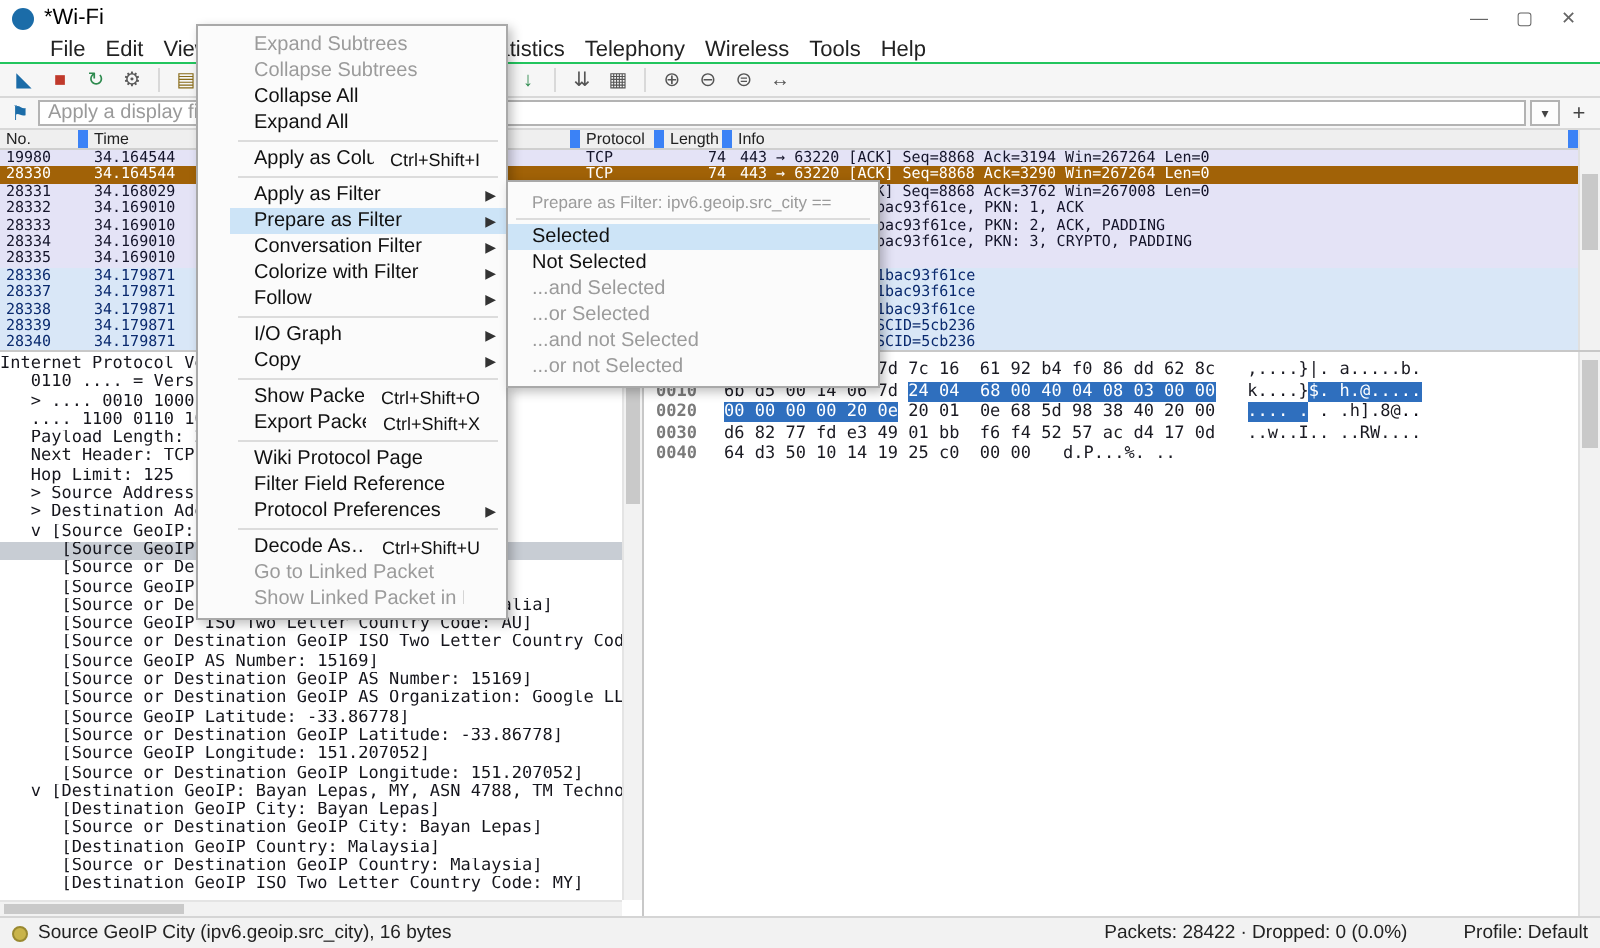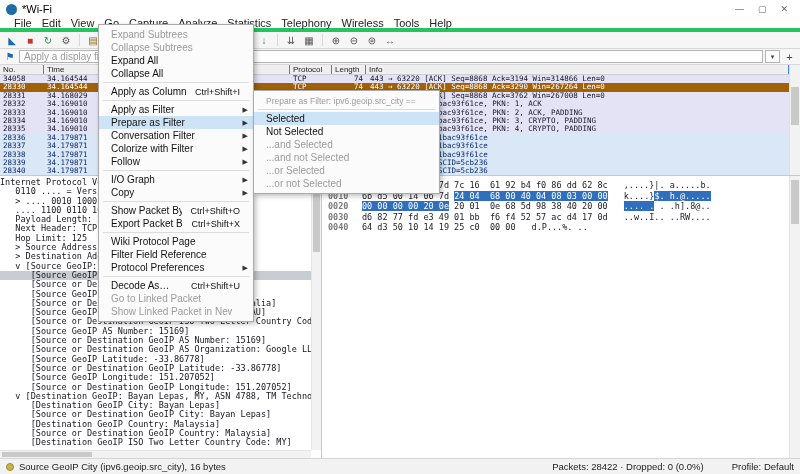--- a/index.html
+++ b/index.html
@@ -5,40 +5,40 @@
   * { margin:0; padding:0; box-sizing:border-box; }
   html,body { width:800px; height:474px; overflow:hidden; font-family:"Liberation Sans",sans-serif; background:#ffffff; }
   .window { position:relative; width:800px; height:474px; background:#ffffff; }
 
   
   .titlebar { height:18px; display:flex; align-items:center; padding:0 6px; background:#ffffff; font-size:11px; }
   .app-icon { width:11px; height:11px; border-radius:50%; background:#1b6ca8; margin-right:5px; }
   .win-controls { margin-left:auto; display:flex; gap:14px; color:#666; font-size:9px; padding-right:6px; }
 
   
-  .menubar { height:14px; display:flex; align-items:center; background:#ffffff; border-bottom:4px solid #22c55e; font-size:11px; color:#222; padding-left:9px; }
+  .menubar { height:14px; display:flex; align-items:center; background:#ffffff; border-bottom:1px solid #22c55e; font-size:11px; color:#222; padding-left:20px; }
   .menubar .mb { padding:0 5px; }
 
   
   .toolbar { height:17px; display:flex; align-items:center; gap:2px; background:#f6f6f6; border-bottom:1px solid #d8d8d8; padding:0 4px; }
   .tool-icon { width:16px; height:15px; display:flex; align-items:center; justify-content:center; font-size:10px; }
   .tool-icon.sep { width:1px; height:12px; background:#d9d9d9; margin:0 3px; }
 
   
   .filterbar { height:16px; display:flex; align-items:center; background:#f6f6f6; border-bottom:1px solid #d8d8d8; padding:1px 3px; gap:2px; }
   .bookmark { color:#1b6ca8; font-size:10px; width:14px; text-align:center; }
   .filter-input { flex:1; height:13px; border:1px solid #b3b3b3; background:#fff; font-size:10px; font-family:"Liberation Sans",sans-serif; padding:0 4px; }
   .filter-input::placeholder { color:#9a9a9a; }
   .expr-btn { width:15px; height:13px; border:1px solid #b3b3b3; background:#fdfdfd; font-size:7px; color:#444; display:flex; align-items:center; justify-content:center; }
   .plus-btn { width:15px; height:13px; font-size:11px; color:#444; display:flex; align-items:center; justify-content:center; }
 
   
   .plist { position:relative; height:111px; border-bottom:1px solid #c8c8c8; background:#fff; }
   .pl-header { display:flex; height:10px; background:#efefef; border-bottom:1px solid #cfcfcf; font-size:8px; color:#222; padding-right:11px; }
-  .phc { border-right:1px solid #3b82f6; padding-left:3px; overflow:hidden; white-space:nowrap; }
+  .phc { border-right:5px solid #3b82f6; padding-left:3px; overflow:hidden; white-space:nowrap; }
   .phc:nth-child(1){width:44px} .phc:nth-child(2){width:62px} .phc:nth-child(3){width:92px}
   .phc:nth-child(4){width:92px} .phc:nth-child(5){width:42px} .phc:nth-child(6){width:34px}
   .phc:nth-child(7){flex:1}
   .pl-rows { position:absolute; top:10px; left:0; right:11px; bottom:0; overflow:hidden; font-family:"DejaVu Sans Mono",monospace; font-size:7.5px; }
   .prow { display:flex; height:8.4px; line-height:8.4px; white-space:nowrap; }
   .prow.lavender { background:#e4e3f6; color:#14142a; }
   .prow.blue { background:#d9e7f7; color:#0a2a6e; }
   .prow.selected { background:#a16207; color:#ffffff; }
   .c { overflow:hidden; padding-left:3px; }
   .cno{width:44px} .ctime{width:62px} .csrc{width:92px} .cdst{width:92px}
@@ -67,21 +67,21 @@
 
   
   .statusbar { position:absolute; left:0; right:0; bottom:0; height:16px; background:#f2f2f2; border-top:1px solid #d5d5d5; display:flex; align-items:center; font-size:9.5px; color:#222; padding:0 6px; }
   .status-dot { width:8px; height:8px; border-radius:50%; background:#c9b44a; border:1px solid #9a8930; margin-right:5px; }
   .status-left { flex:1; overflow:hidden; white-space:nowrap; }
   .status-packets { margin-right:28px; white-space:nowrap; }
   .status-profile { white-space:nowrap; }
 
   
   .ctx { position:absolute; background:#fbfbfb; border:1px solid #a9a9a9; box-shadow:2px 2px 5px rgba(0,0,0,0.25); font-size:10px; padding:3px 0; z-index:50; }
-  .ctx-main { left:98px; top:24px; width:156px; }
+  .ctx-main { left:98px; top:12px; width:156px;padding-left:16px; }
   .ctx-sub { left:253px; top:90px; width:187px; z-index:51; }
   .mi { height:13px; display:flex; align-items:center; padding:0 5px 0 12px; color:#111; white-space:nowrap; }
   .mi-label { flex:1; overflow:hidden; }
   .mi-short { margin-left:8px; font-size:9px; }
   .mi-arrow { width:8px; text-align:right; font-size:7px; color:#333; }
   .mi.disabled, .mi.disabled .mi-short { color:#9b9b9b; }
   .mi.highlight { background:#cde4f7; }
   .mi.separator { height:1px; background:#dcdcdc; margin:2px 4px; padding:0; }
   .mi.header { font-size:8.5px; overflow:hidden; }
 </style>
@@ -199,27 +199,27 @@
         <div class="phc"><span>Protocol</span></div>
 
         <div class="phc"><span>Length</span></div>
 
         <div class="phc"><span>Info</span></div>
 
     </div>
     <div class="pl-rows">
 
         <div class="prow lavender">
-          <span class="c cno">34058</span>
+          <span class="c cno">19980</span>
           <span class="c ctime">34.164544</span>
           <span class="c csrc"></span>
           <span class="c cdst"></span>
           <span class="c cproto">TCP</span>
           <span class="c clen">74</span>
-          <span class="c cinfo">443 → 63220 [ACK] Seq=8868 Ack=3194 Win=314866 Len=0</span>
+          <span class="c cinfo">443 → 63220 [ACK] Seq=8868 Ack=3194 Win=267264 Len=0</span>
         </div>
 
         <div class="prow selected lavender">
           <span class="c cno">28330</span>
           <span class="c ctime">34.164544</span>
           <span class="c csrc"></span>
           <span class="c cdst"></span>
           <span class="c cproto">TCP</span>
           <span class="c clen">74</span>
           <span class="c cinfo">443 → 63220 [ACK] Seq=8868 Ack=3290 Win=267264 Len=0</span>
@@ -265,21 +265,20 @@
           <span class="c cinfo">bac93f61ce, PKN: 3, CRYPTO, PADDING</span>
         </div>
 
         <div class="prow lavender covered">
           <span class="c cno">28335</span>
           <span class="c ctime">34.169010</span>
           <span class="c csrc"></span>
           <span class="c cdst"></span>
           <span class="c cproto"></span>
           <span class="c clen"></span>
-          <span class="c cinfo">bac93f61ce, PKN: 4, CRYPTO, PADDING</span>
         </div>
 
         <div class="prow blue covered">
           <span class="c cno">28336</span>
           <span class="c ctime">34.179871</span>
           <span class="c csrc"></span>
           <span class="c cdst"></span>
           <span class="c cproto"></span>
           <span class="c clen"></span>
           <span class="c cinfo">1bac93f61ce</span>
@@ -455,27 +454,27 @@
         <span class="mi-arrow"></span>
       </div>
 
       <div class="mi disabled">
         <span class="mi-label">Collapse Subtrees</span>
         <span class="mi-short"></span>
         <span class="mi-arrow"></span>
       </div>
 
       <div class="mi">
+        <span class="mi-label">Collapse All</span>
+        <span class="mi-short"></span>
+        <span class="mi-arrow"></span>
+      </div>
+
+      <div class="mi">
         <span class="mi-label">Expand All</span>
-        <span class="mi-short"></span>
-        <span class="mi-arrow"></span>
-      </div>
-
-      <div class="mi">
-        <span class="mi-label">Collapse All</span>
         <span class="mi-short"></span>
         <span class="mi-arrow"></span>
       </div>
 
       <div class="mi separator">
         
         
         
       </div>
 
@@ -633,32 +632,32 @@
         <span class="mi-arrow"></span>
       </div>
 
       <div class="mi disabled">
         <span class="mi-label">...and Selected</span>
         <span class="mi-short"></span>
         <span class="mi-arrow"></span>
       </div>
 
       <div class="mi disabled">
+        <span class="mi-label">...or Selected</span>
+        <span class="mi-short"></span>
+        <span class="mi-arrow"></span>
+      </div>
+
+      <div class="mi disabled">
         <span class="mi-label">...and not Selected</span>
         <span class="mi-short"></span>
         <span class="mi-arrow"></span>
       </div>
 
       <div class="mi disabled">
-        <span class="mi-label">...or Selected</span>
-        <span class="mi-short"></span>
-        <span class="mi-arrow"></span>
-      </div>
-
-      <div class="mi disabled">
         <span class="mi-label">...or not Selected</span>
         <span class="mi-short"></span>
         <span class="mi-arrow"></span>
       </div>
 
   </div>
 
 </div>
 
 </body></html>

